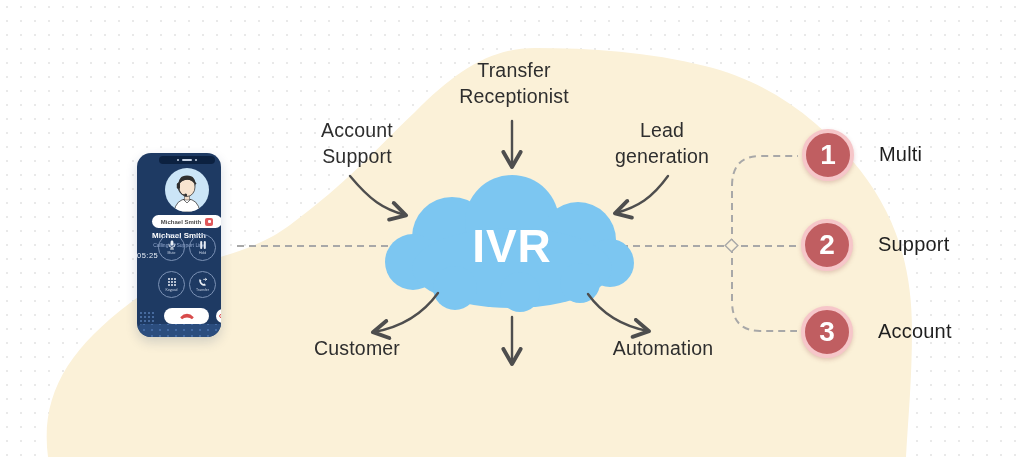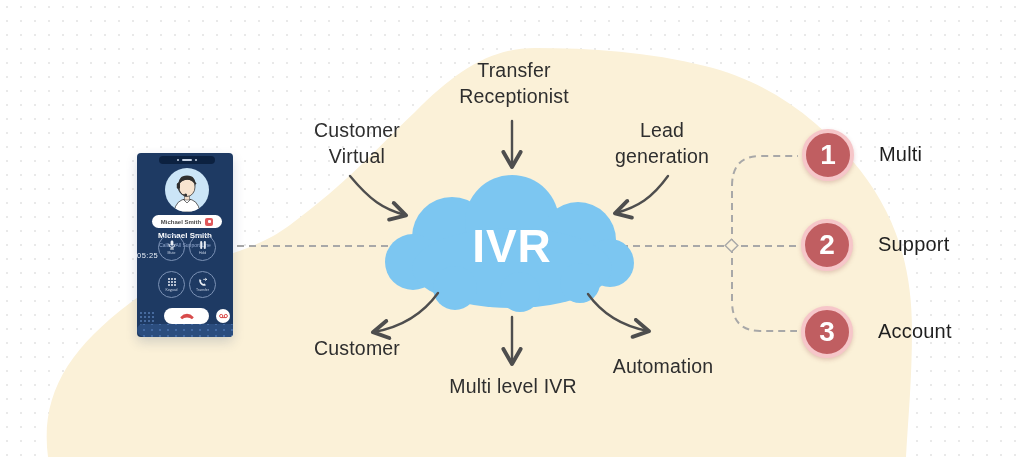--- a/index.html
+++ b/index.html
@@ -20,21 +20,21 @@
   .dlabel{
     position:absolute; z-index:2; text-align:center;
     color:#2E2E2E; font-size:19.5px; line-height:26px; font-weight:500;
     letter-spacing:.2px;
   }
   .lbl-customer   { left:297px; top:117px; width:120px; }
   .lbl-virtual    { left:452px; top:57px;  width:124px; }
   .lbl-lead       { left:606px; top:117px; width:112px; }
   .lbl-analytics  { left:300px; top:335px; width:114px; }
   .lbl-multilevel { left:433px; top:373px; width:160px; }
-  .lbl-automation { left:600px; top:353px; width:126px;text-align:center; }
+  .lbl-automation { left:600px; top:335px; width:126px;text-align:center; }
 
   .ivr-label{
     position:absolute; z-index:2; left:452px; top:219px; width:120px;
     text-align:center; color:#ffffff; font-size:46px; font-weight:bold;
     letter-spacing:1px;
   }
 
   
   .menu-circle{
     position:absolute; z-index:2; width:52px; height:52px; border-radius:50%;
@@ -49,22 +49,22 @@
   .menu-label{
     position:absolute; z-index:2; color:#1F1F1F; font-size:20px; font-weight:500;
     letter-spacing:.2px;
   }
   .ml1{ left:879px; top:143px; }
   .ml2{ left:878px; top:233px; }
   .ml3{ left:878px; top:320px; }
 
   
   .phone{
-    position:absolute; z-index:2; left:137px; top:153px; width:96px; height:184px;
-    background:#1E3A63; border-radius:4px; overflow:hidden;
+    position:absolute; z-index:2; left:137px; top:153px; width:84px; height:184px;
+    background:#1E3A63; border-radius:14px; overflow:hidden;
     box-shadow:0 5px 12px rgba(30,58,99,.18);
   }
   .notch{
     position:absolute; left:22px; top:3px; width:56px; height:8px;
     background:#0C2140; border-radius:4px;
     display:flex; align-items:center; justify-content:center; gap:3px;
   }
   .notch i{ display:block; width:2px; height:2px; border-radius:50%; background:#C8D4E6; }
   .notch i.bar{ width:10px; height:2px; border-radius:1px; }
   .avatar{
@@ -166,26 +166,25 @@
       <path d="M350 176 C370 200 383 209 405 215" marker-end="url(#ah)"></path>
       <path d="M668 176 C652 198 638 207 616 213" marker-end="url(#ah)"></path>
       <path d="M438 293 C420 318 396 328 374 332" marker-end="url(#ah)"></path>
       <path d="M512 317 V363" marker-end="url(#ah)"></path>
       <path d="M588 294 C605 318 627 327 648 331" marker-end="url(#ah)"></path>
     </g>
   </svg>
 
   <div class="ivr-label">IVR</div>
 
-  <div class="dlabel lbl-customer">Customer Virtual</div>
+  <div class="dlabel lbl-customer">Account Support</div>
   <div class="dlabel lbl-virtual">Transfer Receptionist</div>
   <div class="dlabel lbl-lead">Lead generation</div>
 
   <div class="dlabel lbl-analytics">Customer</div>
-  <div class="dlabel lbl-multilevel">Multi level IVR</div>
   <div class="dlabel lbl-automation">Automation</div>
 
   <div class="menu-circle mc1">
     <span>1</span>
   </div>
   <div class="menu-label ml1">Multi</div>
 
   <div class="menu-circle mc2">
     <span>2</span>
   </div>

